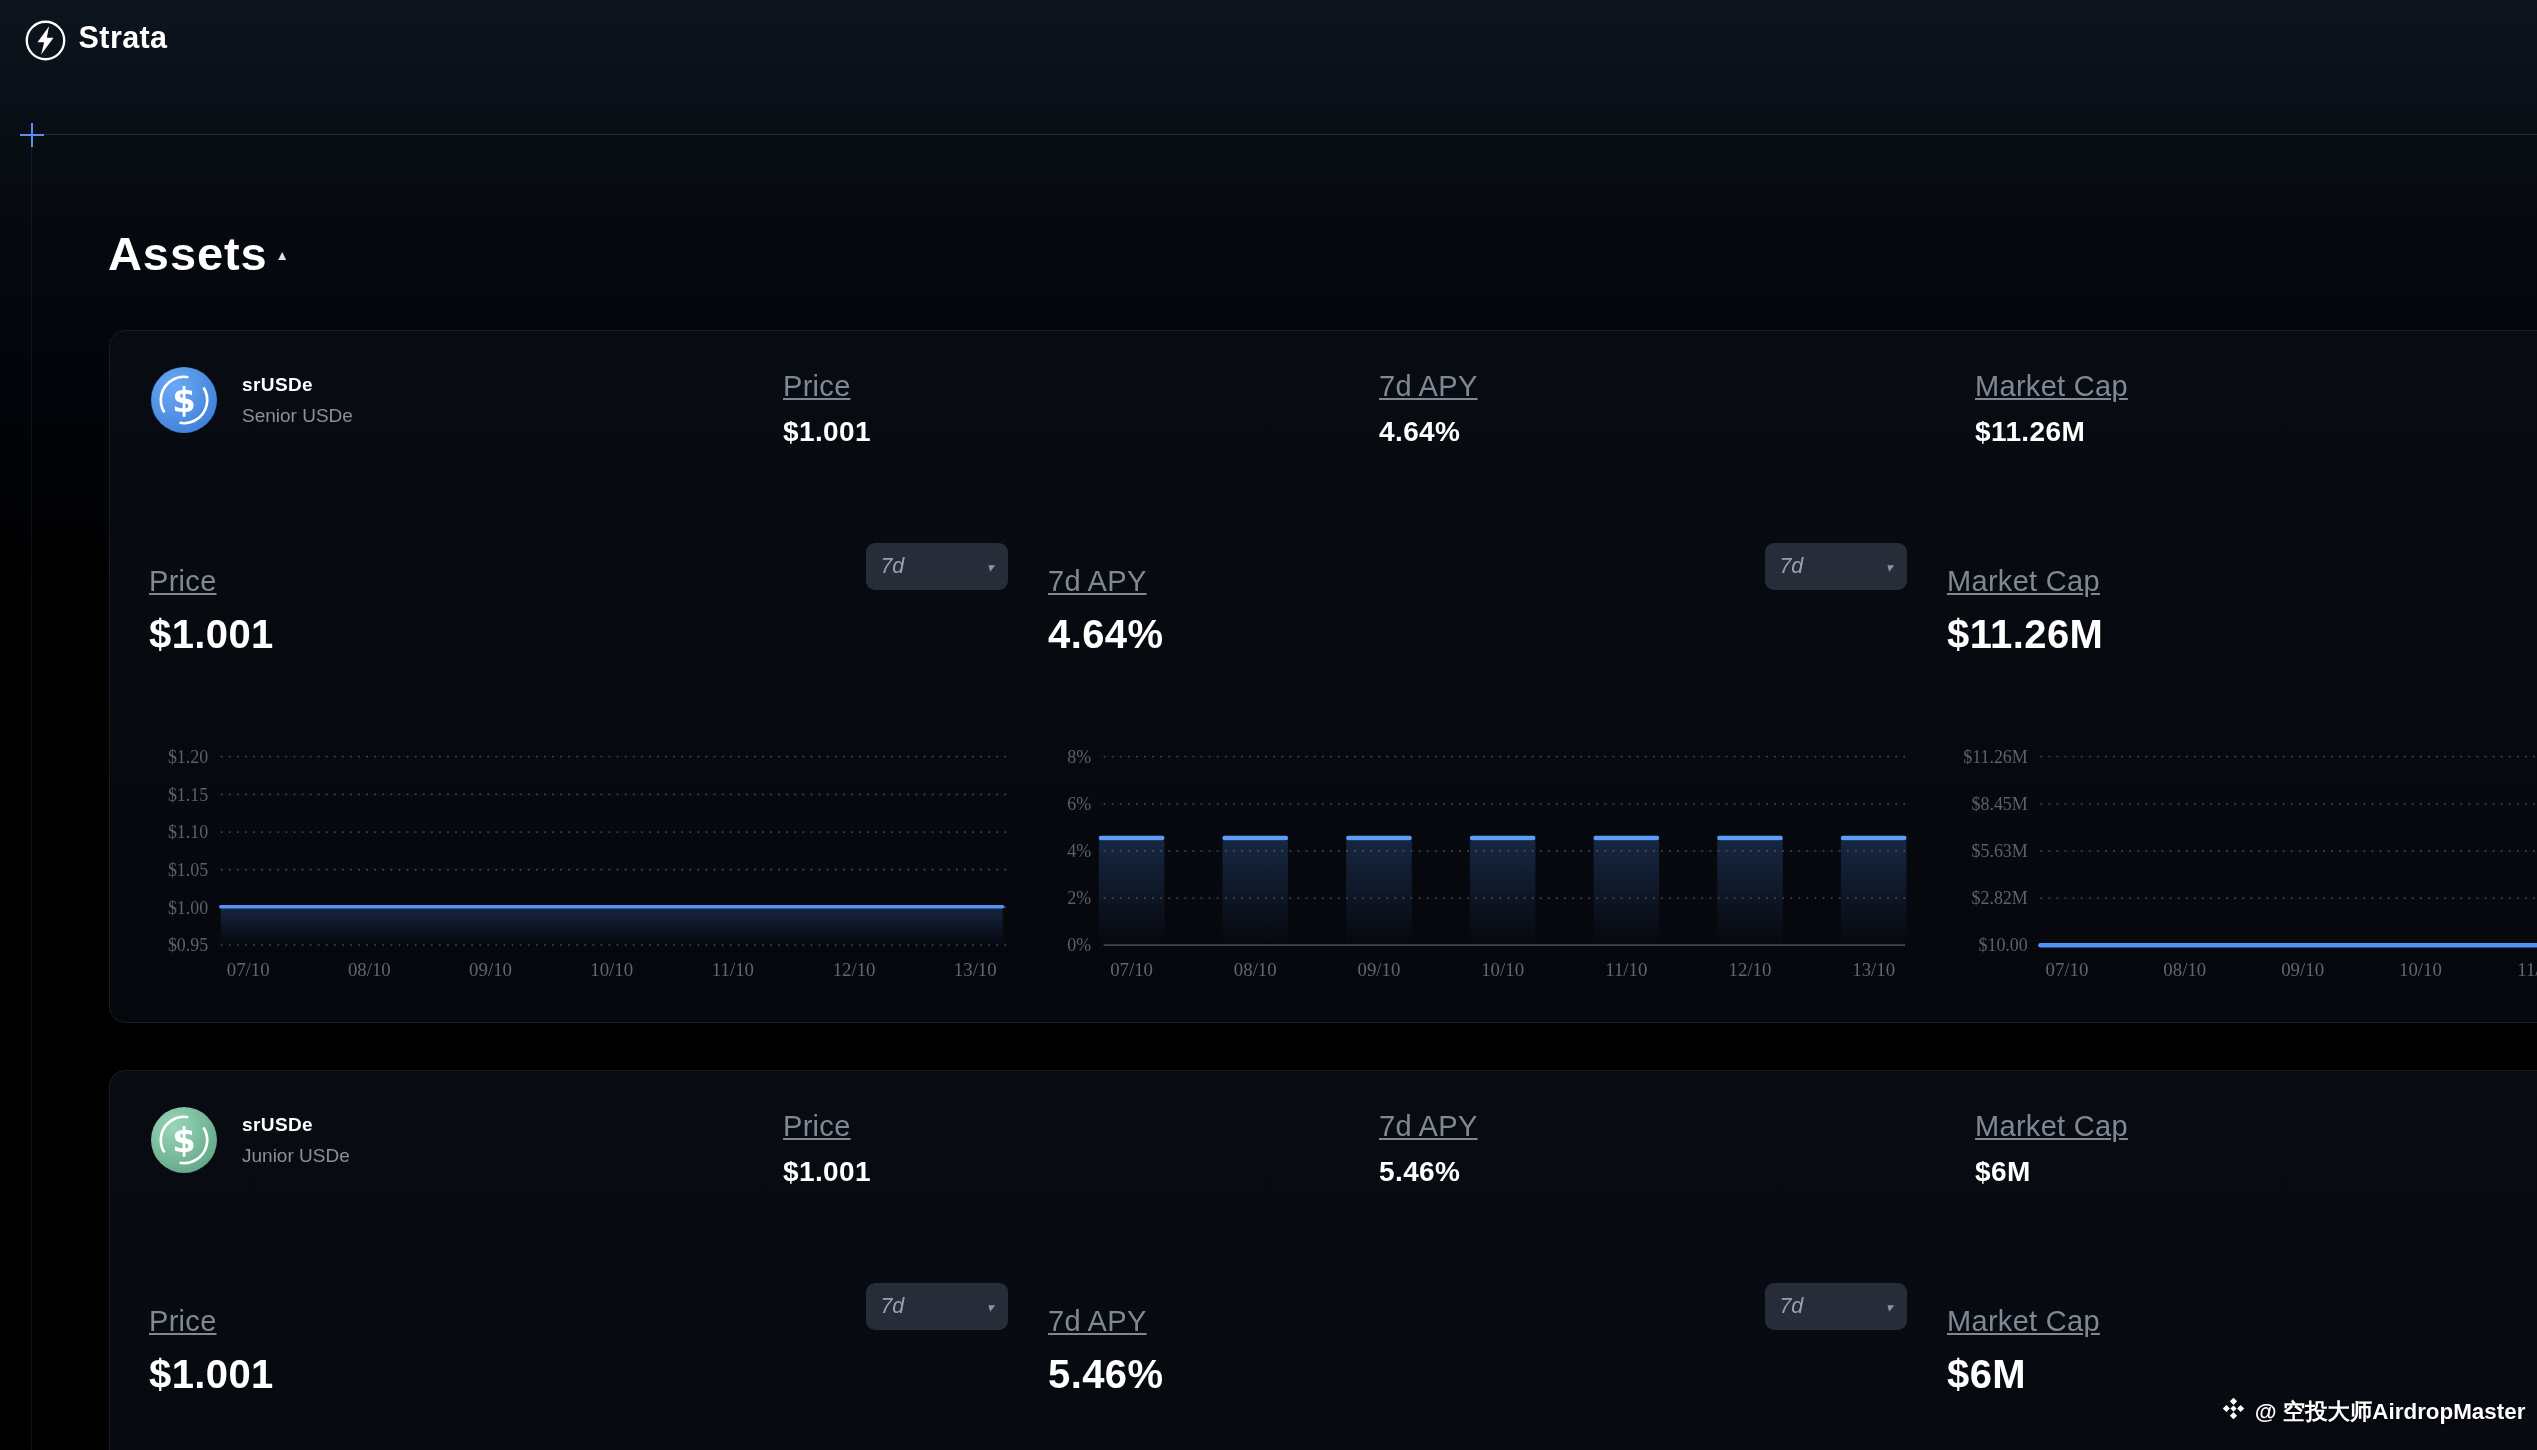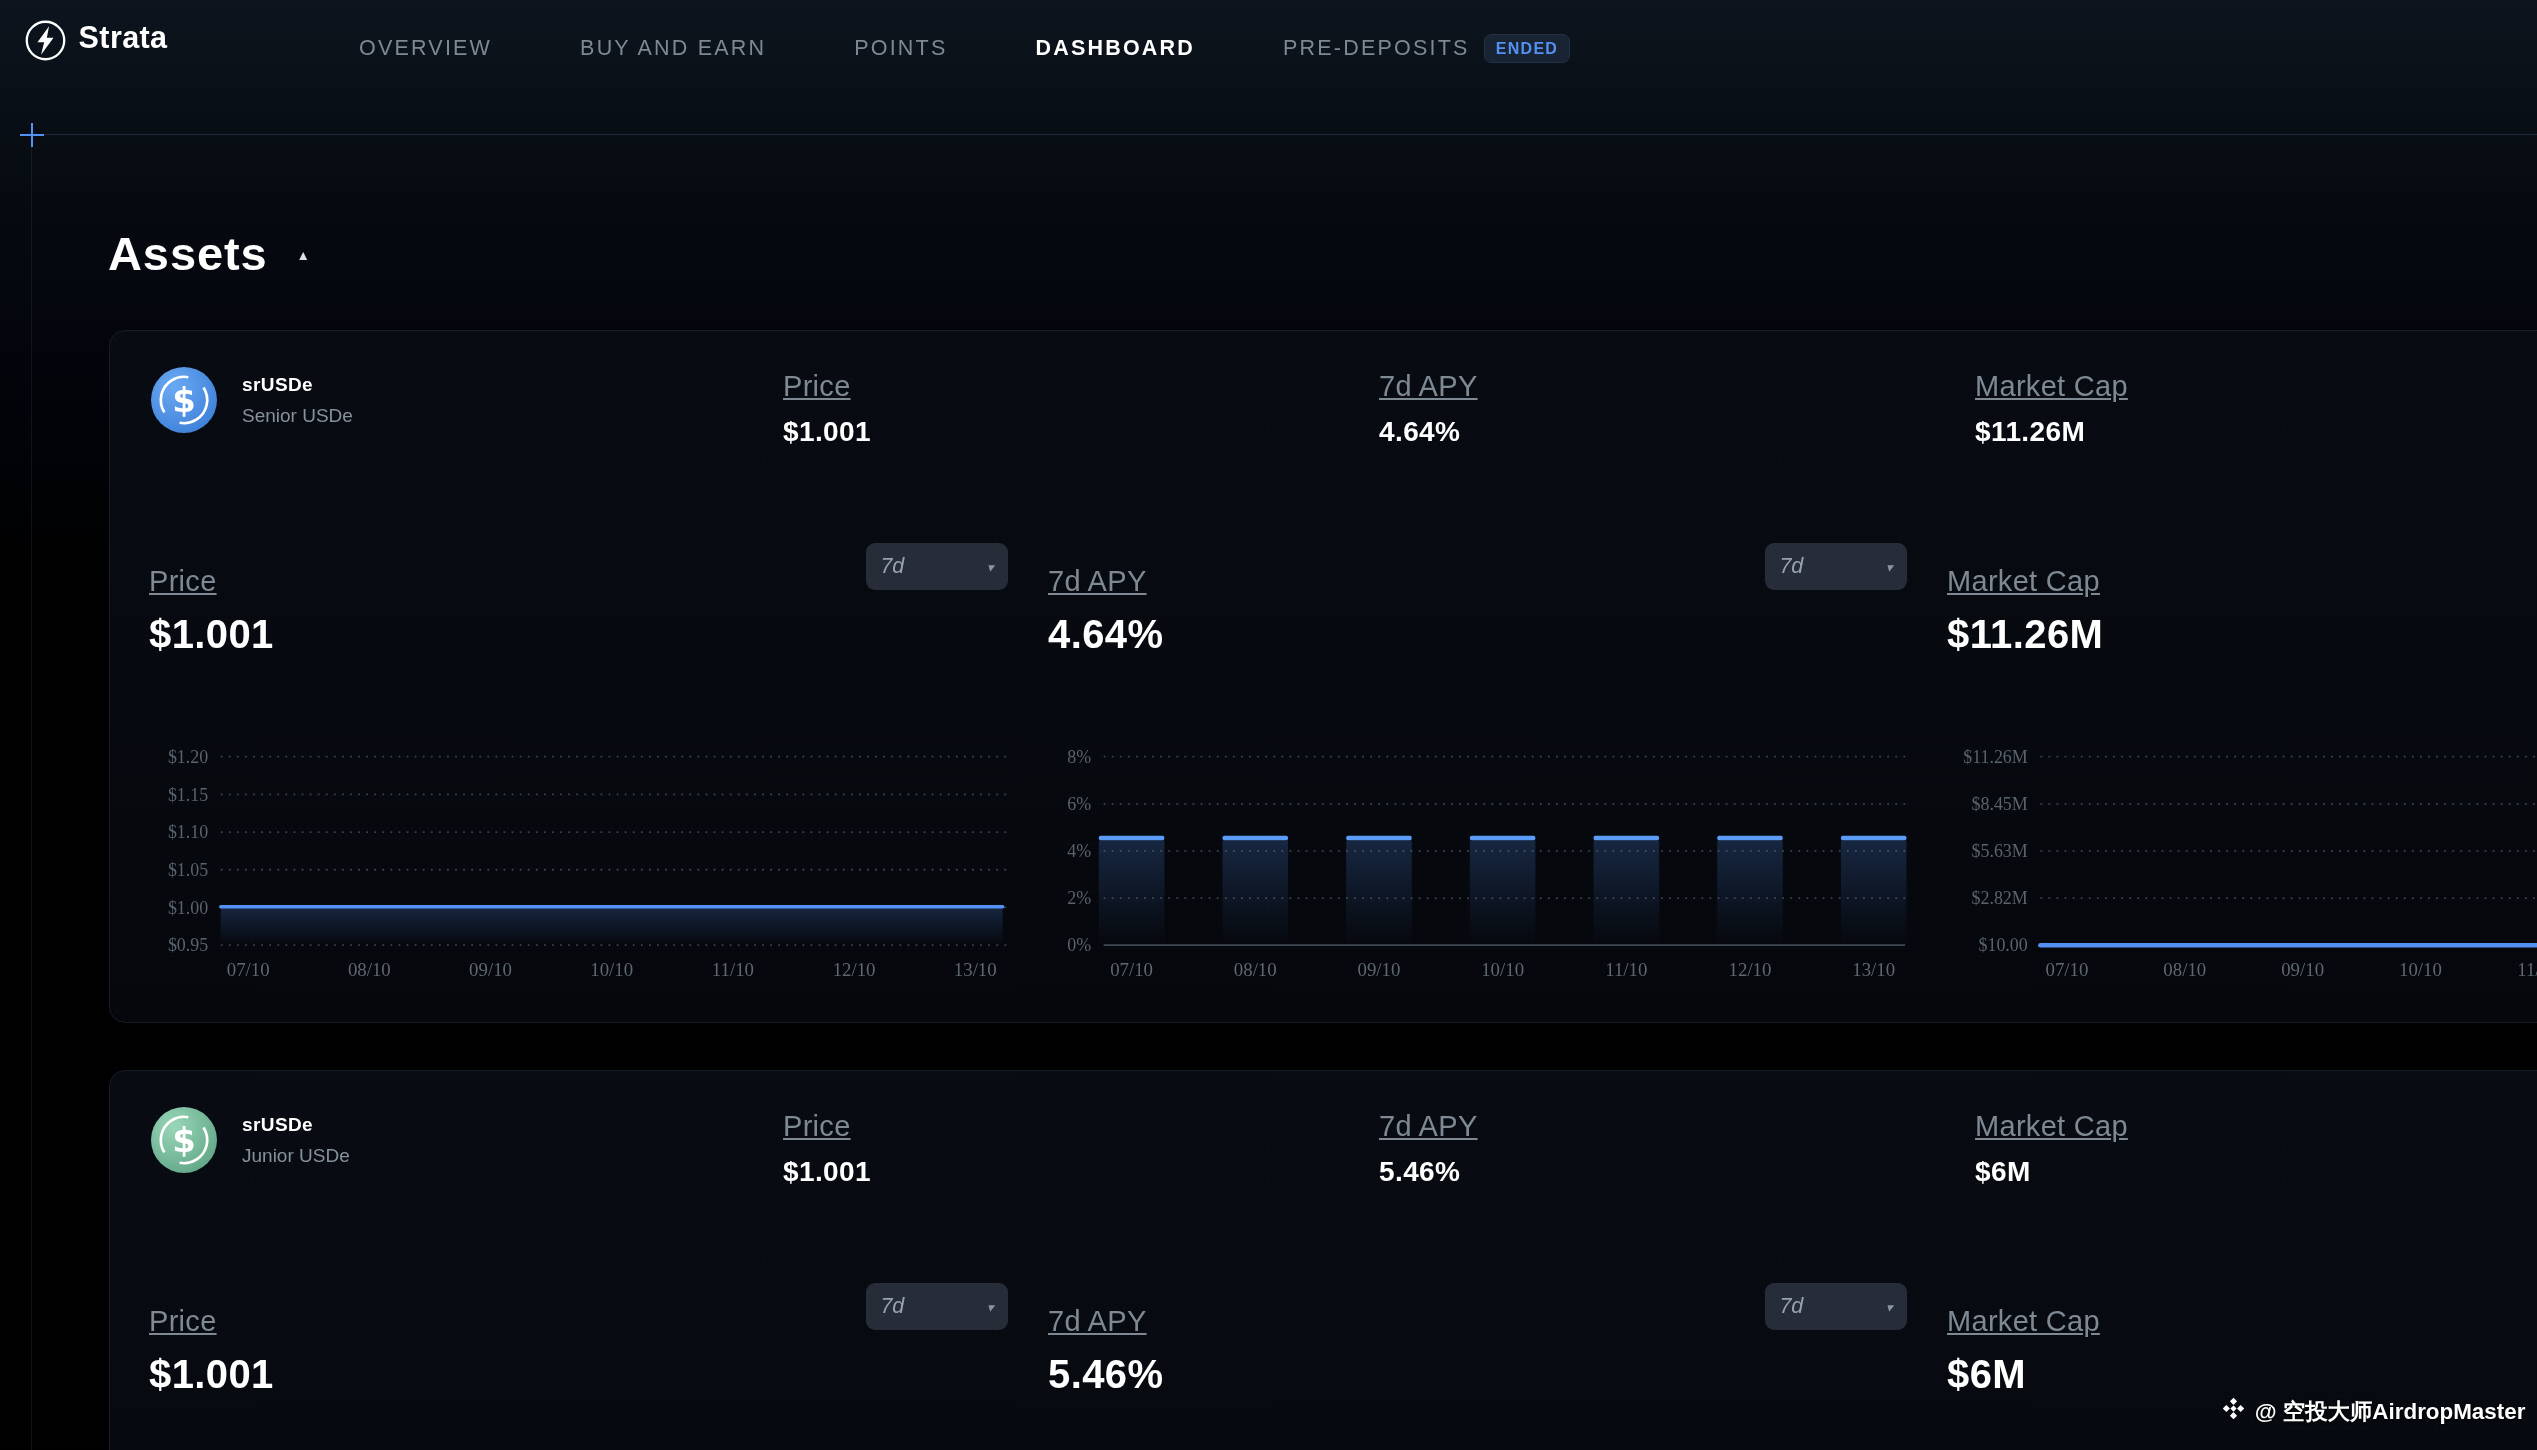--- a/index.html
+++ b/index.html
@@ -19,21 +19,21 @@
   .nav-item{font-size:21.5px;letter-spacing:2.2px;color:#7e8894;cursor:pointer;display:flex;align-items:center;white-space:nowrap;}
   .nav-item.active{color:#fff;font-weight:700;}
   .badge{margin-left:14.4px;font-size:16px;font-weight:700;letter-spacing:1.3px;color:#5391f4;background:#182433;border:0.9px solid #223143;padding:4.5px 10.8px;border-radius:7.2px;}
   
   .cross-h{position:absolute;left:32px;right:0;top:134px;height:0.9px;background:rgba(95,120,150,0.28);z-index:2;}
   .cross-v{position:absolute;left:31px;top:142px;bottom:0;width:0.9px;background:rgba(95,120,150,0.16);z-index:2;}
   .cross-plus{position:absolute;left:20px;top:123px;width:24px;height:24px;z-index:3;}
   .cross-plus::before{content:"";position:absolute;left:0;right:0;top:10.8px;height:2.7px;background:#5391f4;}
   .cross-plus::after{content:"";position:absolute;top:0;bottom:0;left:10.8px;width:2.7px;background:#5391f4;}
   
-  .section-title{position:absolute;left:108px;top:226px;margin:0;font-size:47px;font-weight:700;letter-spacing:0.9px;color:#fff;display:flex;align-items:center;gap:29px;cursor:pointer;z-index:10;}
+  .section-title{position:absolute;left:108px;top:226px;margin:0;font-size:47px;font-weight:700;letter-spacing:0.9px;color:#fff;display:flex;align-items:center;gap:8px;cursor:pointer;z-index:10;}
   .collapse{font-size:13.5px;color:#dde2e7;transform:translateY(1.8px);}
   
   .card{position:absolute;left:109px;width:2735px;background:linear-gradient(180deg,#080c12,#05070c);
     border:0.9px solid #161d27;border-radius:16px;z-index:5;}
   .card-sr{top:330px;height:691px;}
   .card-jr{top:1070px;height:808px;}
   .asset-head{position:absolute;left:41px;top:36px;display:flex;align-items:center;gap:25px;}
   .coin{width:66px;height:66px;display:block;}
   .sym{font-size:19px;font-weight:700;color:#fff;letter-spacing:0.4px;}
   .sub{font-size:19px;color:#87919c;margin-top:9px;}
@@ -63,30 +63,20 @@
 <header class="topbar">
   <div class="brand">
     <span>
       <svg class="logo" width="41" height="41" viewBox="0 0 46 46">
         <circle cx="23" cy="23" r="21" fill="none" stroke="#fff" stroke-width="2.6"></circle>
         <path d="M27 7 L14 25 H21.5 L18 39 L32 20 H24.5 Z" fill="#fff"></path>
       </svg>
     </span>
     <span class="brand-name">Strata</span>
   </div>
-  <nav class="nav">
-    <a class="nav-item">OVERVIEW</a>
-    <a class="nav-item">BUY AND EARN</a>
-    <a class="nav-item">POINTS</a>
-    <a class="nav-item active">DASHBOARD</a>
-    <a class="nav-item">
-      <span>PRE-DEPOSITS</span>
-      <span class="badge">ENDED</span>
-    </a>
-  </nav>
 </header>
 
 <div class="cross-h"></div>
 <div class="cross-v"></div>
 <div class="cross-plus"></div>
 
 <h1 class="section-title">
   <span>Assets</span>
   <span class="collapse">▲</span>
 </h1>

